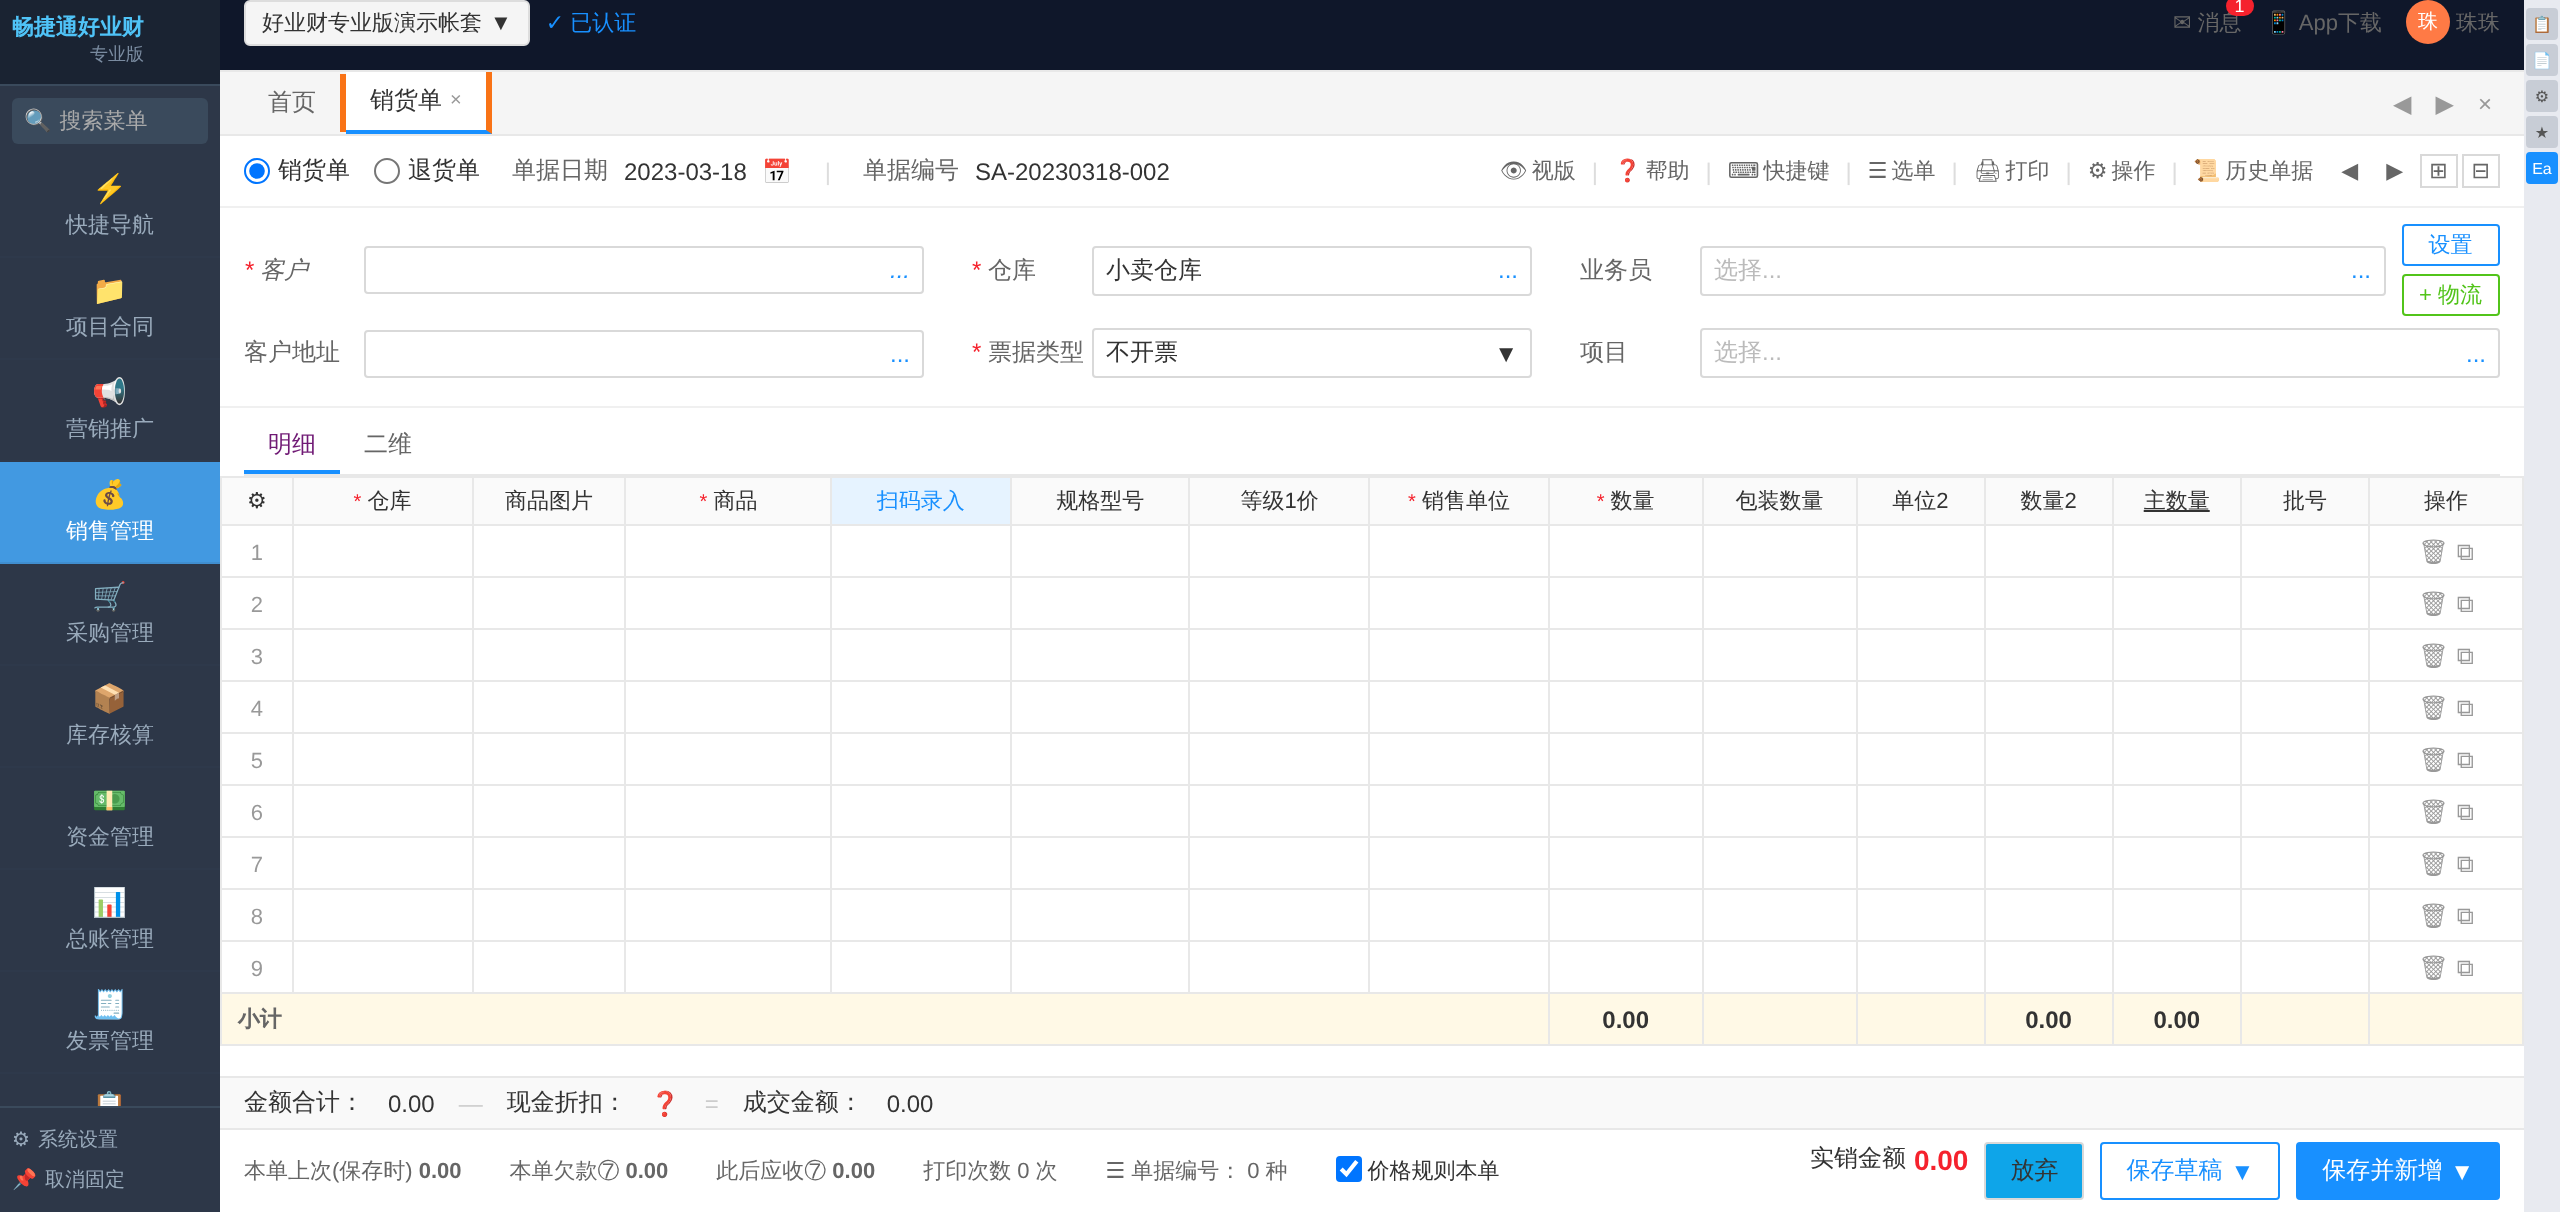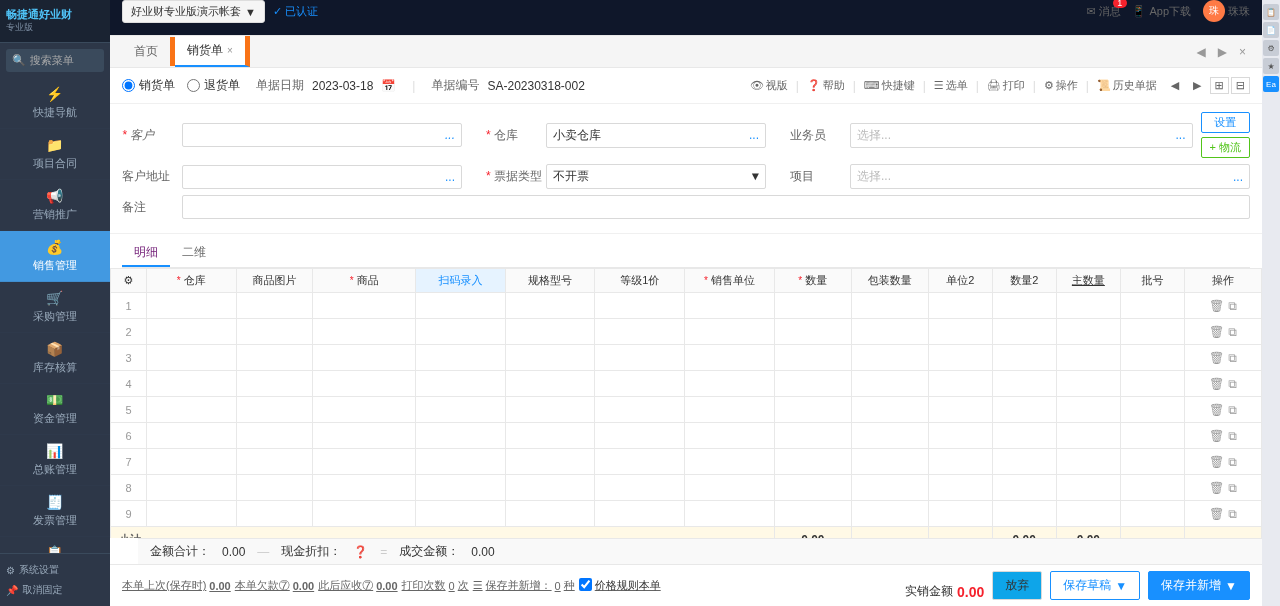--- a/index.html
+++ b/index.html
@@ -2,21 +2,21 @@
 <html><head>
   <meta charset="utf-8">
   <style>
     * { box-sizing: border-box; margin: 0; padding: 0; }
     body { font-family: 'Microsoft YaHei', Arial, sans-serif; font-size: 12px; background: #f0f2f5; color: #333; width: 1280px; height: 606px; overflow: hidden; display: flex; }
 
     
     .sidebar { width: 110px; background: #2d3748; display: flex; flex-direction: column; height: 606px; flex-shrink: 0; }
     .sidebar-logo { background: #1a2332; padding: 8px 6px; display: flex; align-items: center; gap: 4px; border-bottom: 1px solid #3a4a5c; }
     .sidebar-logo-text { color: #4fc3f7; font-size: 11px; font-weight: bold; line-height: 1.2; }
-    .sidebar-logo-sub { color: #7a8ba0; font-size: 9px; }
+    .sidebar-logo-sub { color: #7a8ba0; font-size: 9px; text-align: right; }
     .sidebar-search { padding: 6px; }
     .sidebar-search-btn { width: 100%; background: #3a4a5c; border: none; color: #aaa; padding: 4px 6px; border-radius: 3px; cursor: pointer; font-size: 11px; text-align: left; display: flex; align-items: center; gap: 4px; }
     .sidebar-nav { display: flex; flex-direction: column; flex: 1; overflow-y: auto; }
     .sidebar-item { padding: 8px 6px; display: flex; flex-direction: column; align-items: center; cursor: pointer; color: #9ab; font-size: 11px; gap: 3px; border-bottom: 1px solid #3a4a5c20; }
     .sidebar-item.active { background: #4299e1; color: #fff; }
     .sidebar-item-icon { font-size: 14px; }
     .sidebar-bottom { padding: 6px; border-top: 1px solid #3a4a5c; }
     .sidebar-bottom-item { display: flex; align-items: center; gap: 4px; color: #9ab; font-size: 10px; padding: 3px 0; cursor: pointer; }
 
     
@@ -27,21 +27,21 @@
     .topbar-left { display: flex; align-items: center; gap: 8px; }
     .company-select { background: #f5f5f5; border: 1px solid #ddd; border-radius: 3px; padding: 3px 8px; font-size: 11px; color: #333; display: flex; align-items: center; gap: 4px; cursor: pointer; }
     .certified-badge { color: #1890ff; font-size: 11px; display: flex; align-items: center; gap: 3px; }
     .topbar-right { display: flex; align-items: center; gap: 12px; }
     .topbar-btn { display: flex; align-items: center; gap: 3px; font-size: 11px; color: #666; cursor: pointer; position: relative; }
     .badge { background: #f5222d; color: #fff; border-radius: 8px; padding: 0 4px; font-size: 9px; position: absolute; top: -6px; right: -6px; min-width: 14px; text-align: center; }
     .avatar { width: 22px; height: 22px; background: #ff7a45; border-radius: 50%; display: flex; align-items: center; justify-content: center; color: #fff; font-size: 10px; }
 
     
     .tabbar { background: #f5f5f5; border-bottom: 1px solid #e8e8e8; padding: 0 12px; height: 32px; display: flex; align-items: center; gap: 0; flex-shrink: 0; }
-    .tab-item { padding: 6px 12px; font-size: 12px; color: #666; cursor: pointer; border-right: 5px solid #f97316; display: flex; align-items: center; gap: 4px; }
+    .tab-item { padding: 6px 12px; font-size: 12px; color: #666; cursor: pointer; border-right: 3px solid #f97316; display: flex; align-items: center; gap: 4px; }
     .tab-item.active { background: #fff; color: #333; border-bottom: 2px solid #1890ff; }
     .tab-close { color: #999; font-size: 10px; }
     .tab-nav { margin-left: auto; display: flex; gap: 4px; }
     .tab-nav-btn { background: none; border: none; color: #999; cursor: pointer; font-size: 12px; padding: 2px 4px; }
 
     
     .content { flex: 1; display: flex; flex-direction: column; overflow: hidden; background: #fff; margin: 0; }
 
     
     .form-header { padding: 8px 12px; background: #fff; border-bottom: 1px solid #f0f0f0; flex-shrink: 0; }
@@ -79,27 +79,27 @@
     .data-table th .required { color: #f5222d; font-size: 10px; }
     .data-table td { border: 1px solid #e8e8e8; padding: 2px 4px; text-align: center; height: 26px; background: #fff; }
     .row-num { color: #999; font-size: 11px; }
     .settings-th { width: 28px; }
     .action-icons { display: flex; justify-content: center; gap: 4px; }
     .action-icon { color: #999; cursor: pointer; font-size: 12px; }
     .subtotal-row td { background: #fff9e6; font-weight: bold; }
     .subtotal-label { color: #666; font-size: 11px; }
 
     
-    .bottom-bar { background: #f9f9f9; border-top: 1px solid #e8e8e8; padding: 4px 12px; display: flex; align-items: center; gap: 12px; flex-shrink: 0; font-size: 12px; margin-left: 28px; }
+    .bottom-bar { background: #f9f9f9; border-top: 1px solid #e8e8e8; padding: 4px 12px; display: flex; align-items: center; gap: 12px; flex-shrink: 0; font-size: 12px; }
 
     
     .footer { background: #fff; border-top: 1px solid #e8e8e8; padding: 6px 12px; display: flex; align-items: center; flex-shrink: 0; }
-    .footer-info { display: flex; gap: 4px; font-size: 11px; color: #666; flex: 1; text-decoration: underline; }
+    .footer-info { display: flex; gap: 24px; font-size: 11px; color: #666; flex: 1; }
     .footer-info span { display: flex; align-items: center; gap: 3px; }
-    .footer-right { display: flex; align-items: flex-end; gap: 8px; }
+    .footer-right { display: flex; align-items: flex-start; gap: 8px; }
     .real-amount { display: flex; align-items: center; gap: 4px; font-size: 12px; color: #333; }
     .real-amount-value { color: #f5222d; font-size: 14px; font-weight: bold; }
     .footer-btn { padding: 5px 12px; border-radius: 2px; font-size: 12px; cursor: pointer; border: 1px solid #d9d9d9; background: #0ea5e9; color: #333; }
     .footer-btn.primary { background: #1890ff; border-color: #1890ff; color: #fff; display: flex; align-items: center; gap: 4px; }
     .footer-btn.primary-outline { background: #fff; border-color: #1890ff; color: #1890ff; display: flex; align-items: center; gap: 4px; }
     .checkbox-label { display: flex; align-items: flex-start; gap: 3px; font-size: 11px; color: #333; cursor: pointer; }
 
     
     .right-toolbar { width: 18px; background: #e8eaf0; display: flex; flex-direction: column; align-items: center; padding: 4px 2px; gap: 2px; flex-shrink: 0; }
     .right-btn { width: 16px; height: 16px; background: #c8cdd6; border-radius: 2px; cursor: pointer; display: flex; align-items: center; justify-content: center; font-size: 8px; color: #555; }
@@ -332,38 +332,32 @@
           <div class="field-input" style="width: 200px;">
             <span style="margin-left:auto; color:#1890ff;">...</span>
           </div>
         </div>
         <div class="separator"></div>
         <div class="form-field" style="max-width: 280px;">
           <span class="field-label">
             <span class="required">*</span>
             <span>票据类型</span>
           </span>
-          <div class="field-select" style="width: 160px; font-family: Liberation Mono, monospace;">
+          <div class="field-select" style="width: 160px;">
             <span>不开票</span>
             <span style="margin-left:auto;">▼</span>
           </div>
         </div>
         <div class="separator"></div>
         <div class="form-field" style="flex: 1;">
           <span class="field-label">项目</span>
           <div class="field-input" style="flex:1; min-width:100px;">
             <span style="color:#bbb;">选择...</span>
             <span style="margin-left:auto; color:#1890ff;">...</span>
           </div>
-        </div>
-      </div>
-      <div class="form-row">
-        <div class="form-field">
-          <span class="field-label">备注</span>
-          <div class="field-input" style="width: 280px;"></div>
         </div>
       </div>
     </div>
 
     <div class="tab-section">
       <div class="tab-list">
         <button class="tab-btn active">明细</button>
         <button class="tab-btn">二维</button>
       </div>
     </div>
@@ -640,21 +634,21 @@
           <span>此后应收⑦</span>
           <span style="font-weight:bold;">0.00</span>
         </span>
         <span>
           <span>打印次数</span>
           <span>0</span>
           <span>次</span>
         </span>
         <span>
           <span>☰</span>
-          <span>保存并新增：</span>
+          <span>单据编号：</span>
           <span>0</span>
           <span>种</span>
         </span>
         <label class="checkbox-label">
           <input type="checkbox" checked="" style="">
           <span>价格规则本单</span>
         </label>
       </div>
       <div class="footer-right">
         <div class="real-amount">

